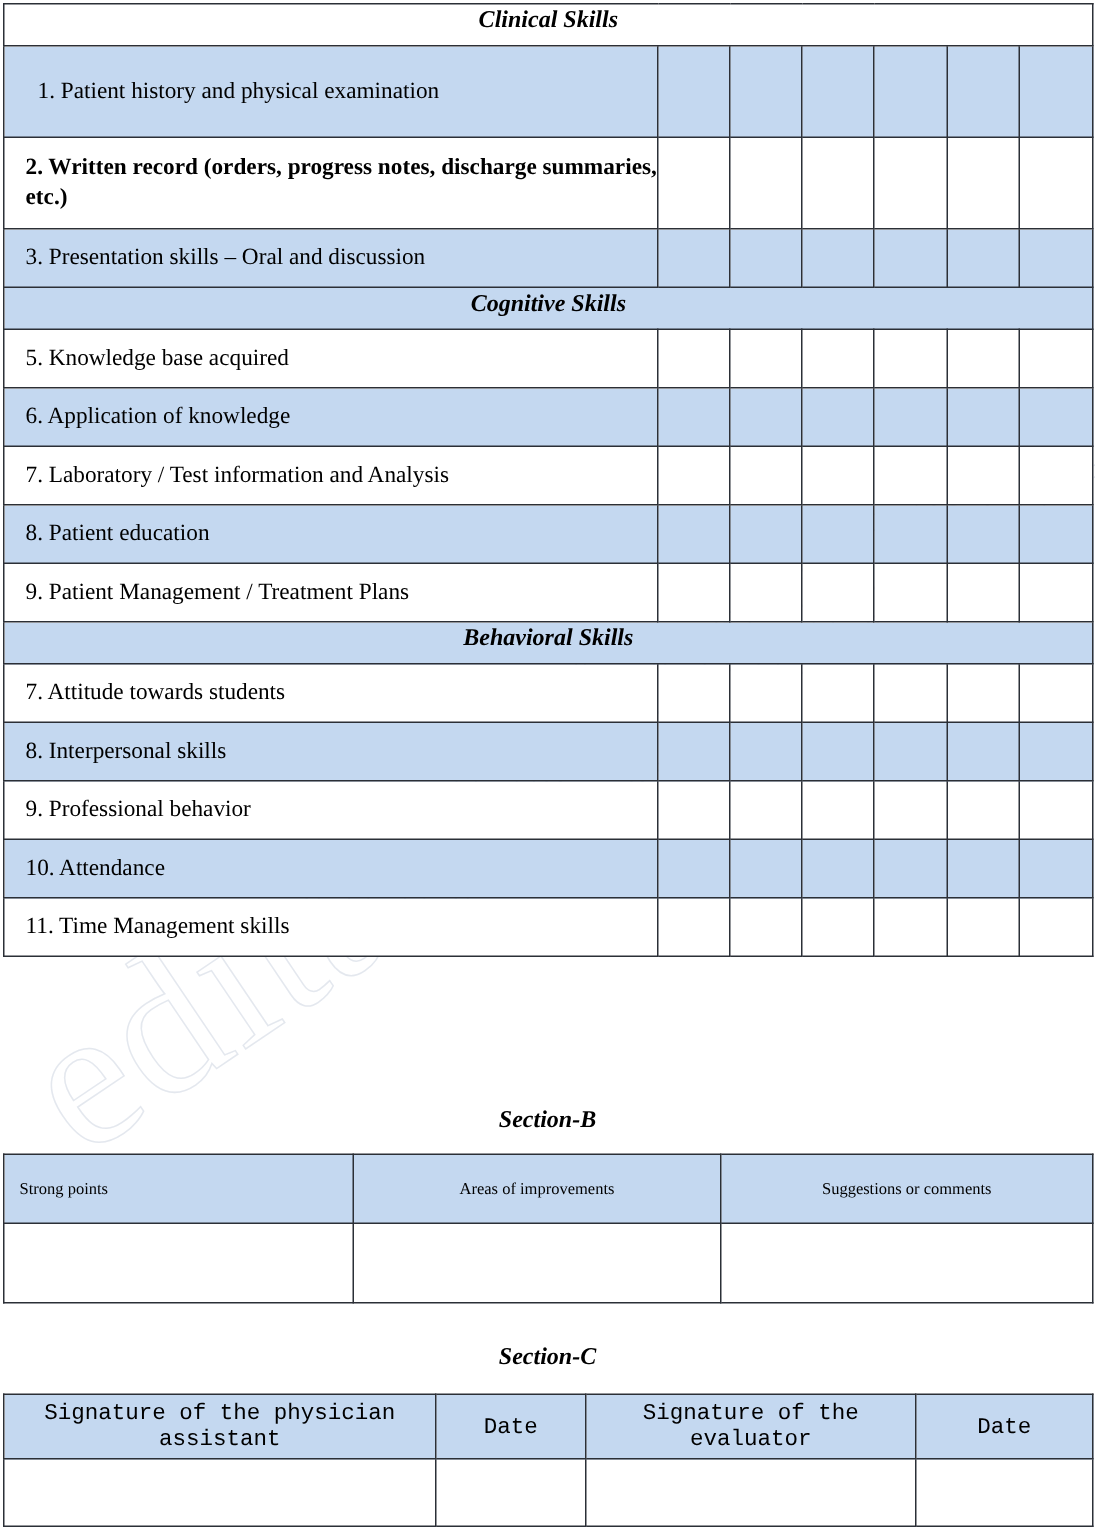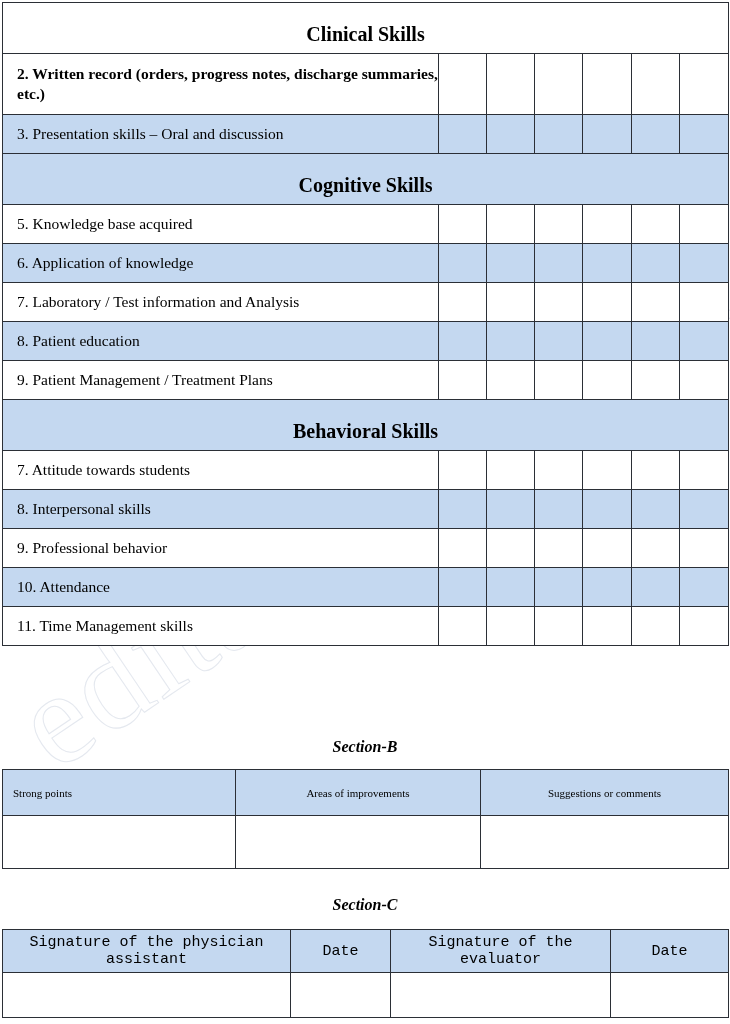--- a/index.html
+++ b/index.html
@@ -78,23 +78,24 @@
     padding: 4px 0 4px 14px;
     font-size: 15.5px;
     line-height: 1.28;
     text-align: left;
   }
   #skills-table td.label.indent-first {
     padding-left: 22px;
   }
   #skills-table td.group {
     text-align: center;
+    font-style: italic;
     font-weight: bold;
-    font-size: 20px;
-    padding: 20px 0 7px 0;
+    font-size: 16px;
+    padding: 2px 0 7px 0;
   }
   #skills-table td.rate { }
 
   
   .section-heading {
     position: absolute;
     width: 730px;
     text-align: center;
     font-style: italic;
     font-weight: bold;
@@ -151,20 +152,29 @@
       <col style="width:48px">
       <col style="width:49px">
       <col style="width:48px">
       <col style="width:49px">
     </colgroup>
     <tbody id="skills-body">
         <tr>
           <td colspan="7" class="group white">Clinical Skills</td>
         </tr>
         <tr>
+          <td class="label blue indent-first" style="height: 52px;">1.    Patient history and physical examination</td>
+          <td class="rate blue"></td>
+          <td class="rate blue"></td>
+          <td class="rate blue"></td>
+          <td class="rate blue"></td>
+          <td class="rate blue"></td>
+          <td class="rate blue"></td>
+        </tr>
+        <tr>
           <td class="label white" style="height: 52px; font-weight: bold;">2. Written record (orders, progress notes, discharge summaries, etc.)</td>
           <td class="rate white"></td>
           <td class="rate white"></td>
           <td class="rate white"></td>
           <td class="rate white"></td>
           <td class="rate white"></td>
           <td class="rate white"></td>
         </tr>
         <tr>
           <td class="label blue" style="height: 30px;">3. Presentation skills – Oral and discussion</td>

